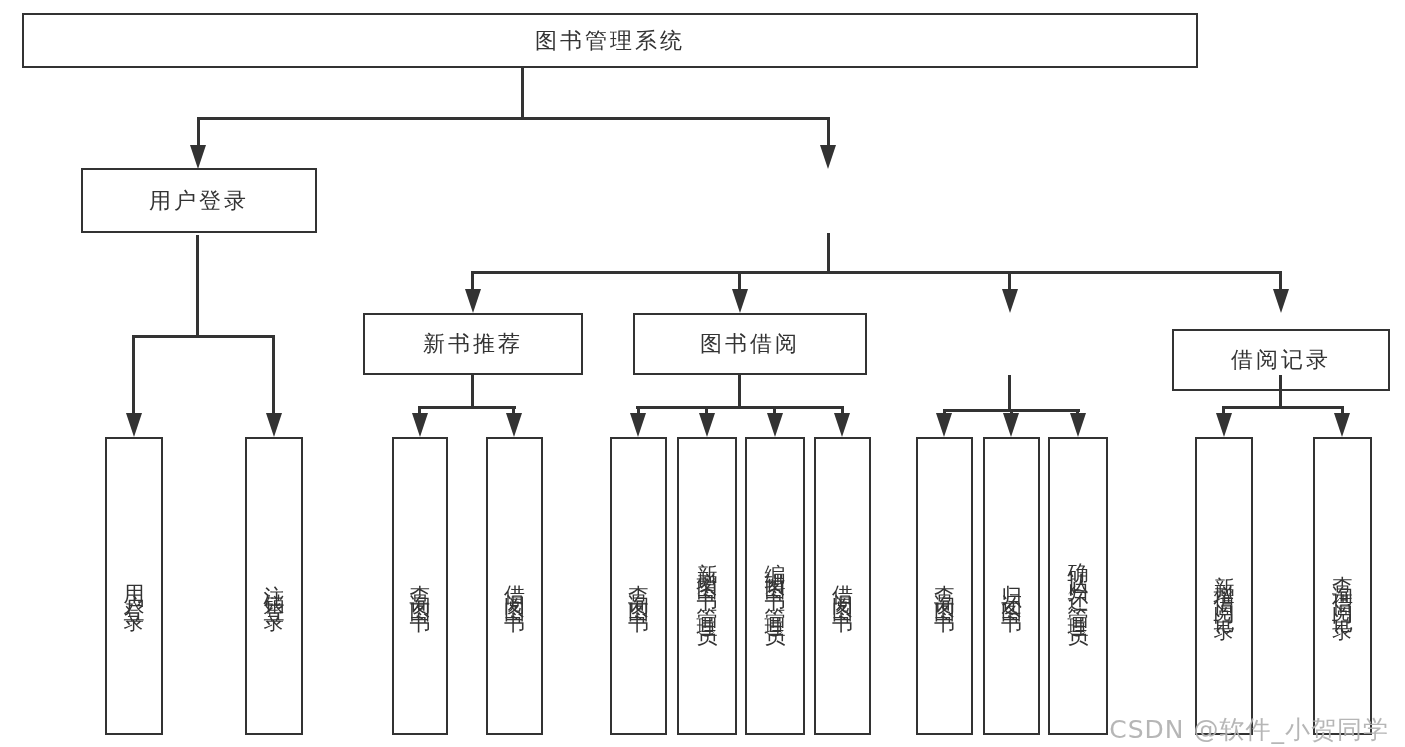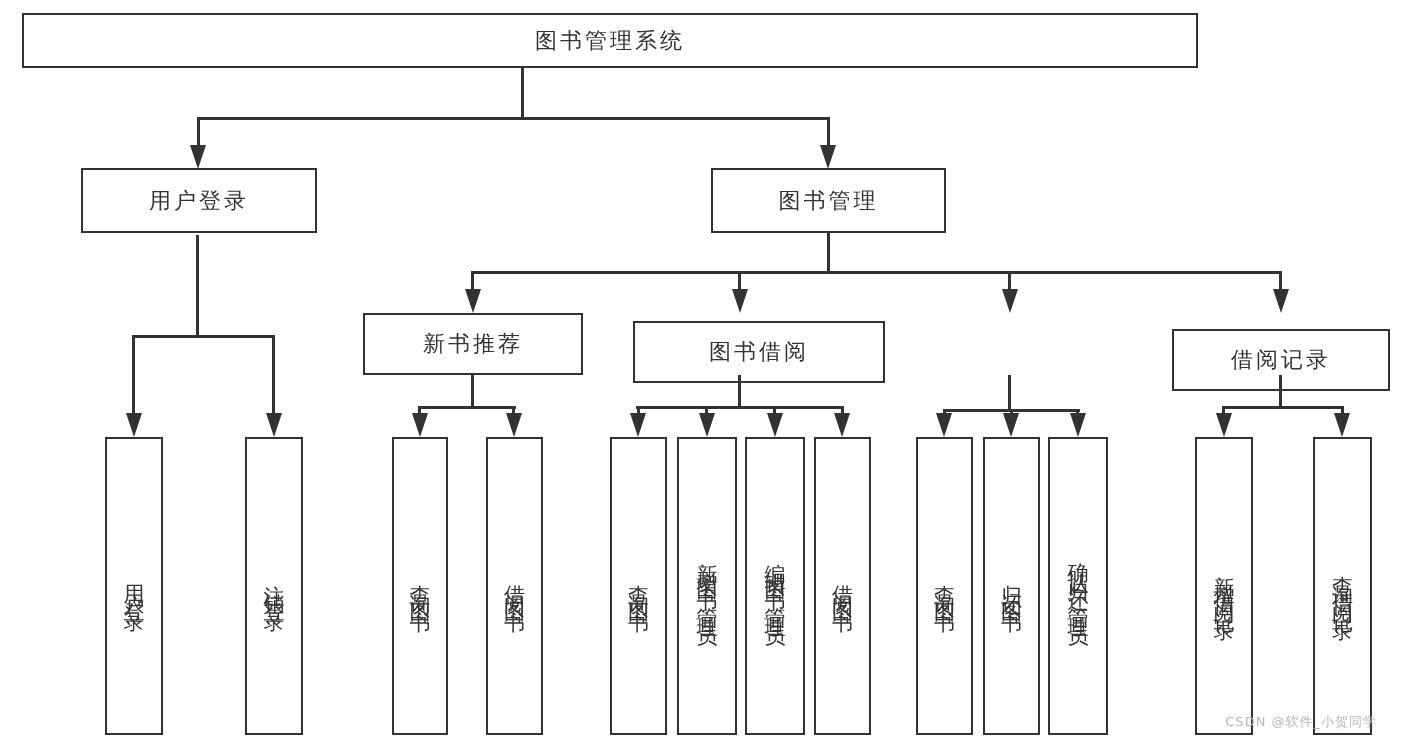--- a/index.html
+++ b/index.html
@@ -43,49 +43,46 @@
     position: absolute;
     width: 0;
     height: 0;
     border-left: 8px solid transparent;
     border-right: 8px solid transparent;
     border-top: 24px solid #333333;
   }
   .watermark {
     position: absolute;
     top: 713px;
-    right: 28px;
-    font-size: 13px;
+    right: 16px;
+    font-size: 25px;
     letter-spacing: 1px;
     color: rgba(178, 178, 178, 0.95);
     white-space: nowrap;
   }
 </style>
 </head>
 <body>
 
 <div id="stage">
 
   <div class="node" style="left:22px; top:13px; width:1176px; height:55px;">
     <span>图书管理系统</span>
   </div>
 
   <div class="node" style="left:81px; top:168px; width:236px; height:65px;">
     <span>用户登录</span>
   </div>
 
-  <div class="node" style="left:711px; top:168px; width:235px; height:65px;">
-    <span>图书管理</span>
-  </div>
 
   <div class="node" style="left:363px; top:313px; width:220px; height:62px;">
     <span>新书推荐</span>
   </div>
 
-  <div class="node" style="left:633px; top:313px; width:252px; height:62px;margin-top:8px;">
+  <div class="node" style="left:633px; top:313px; width:234px; height:62px;">
     <span>图书借阅</span>
   </div>
 
 
   <div class="node" style="left:1172px; top:313px; width:218px; height:62px;margin-top:16px;">
     <span>借阅记录</span>
   </div>
 
   <div class="node vnode" style="left:105px; top:437px; width:58px; height:298px;">
     <span>用户登录</span>

